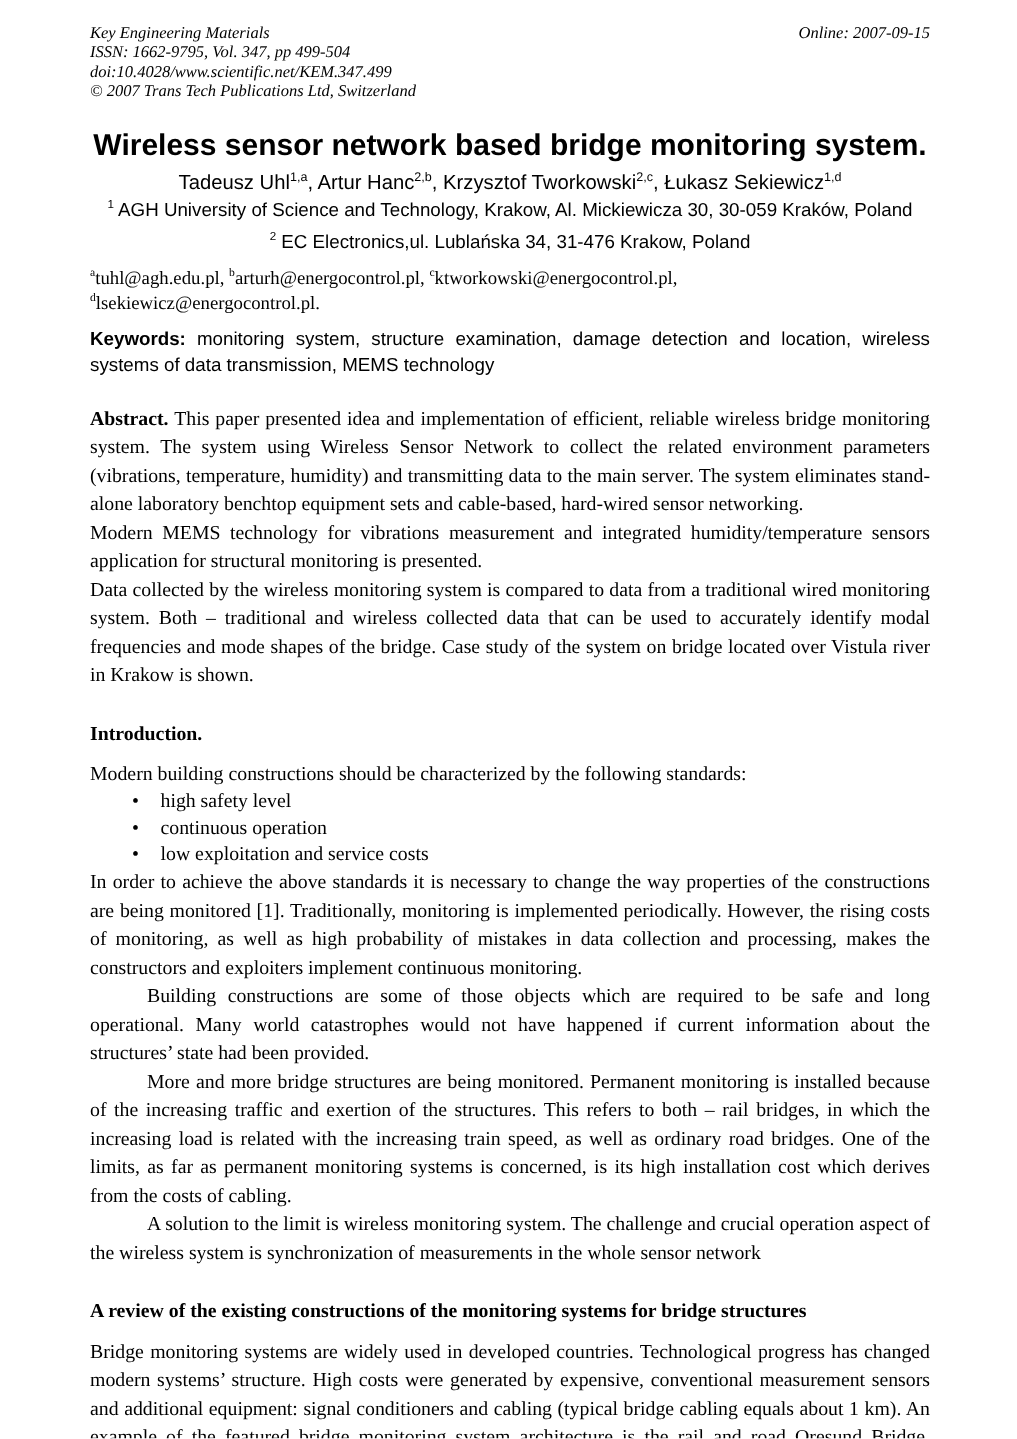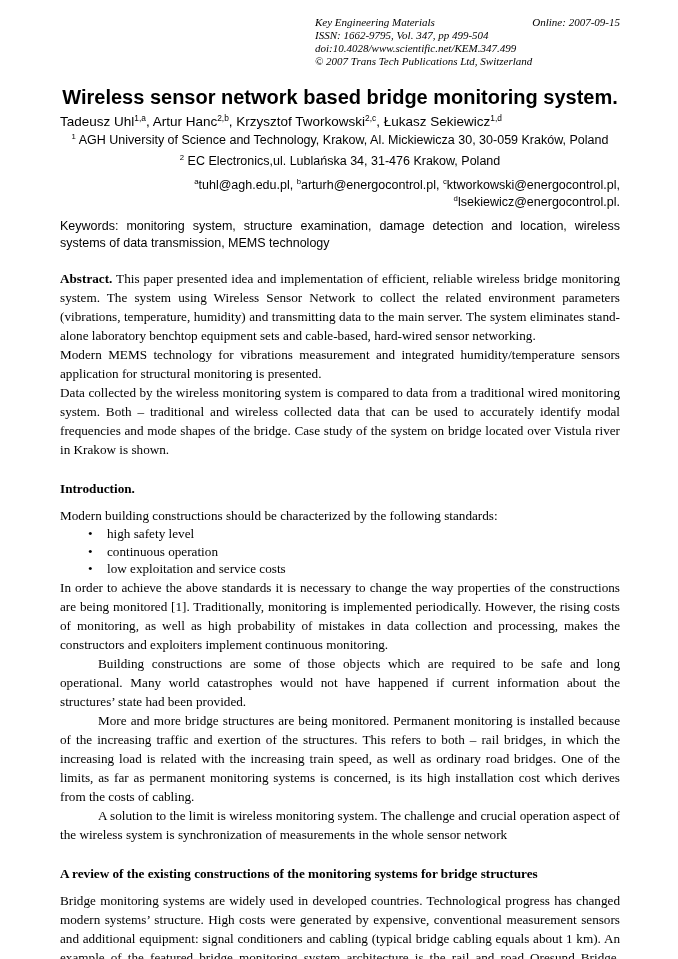--- a/index.html
+++ b/index.html
@@ -4,38 +4,38 @@
 <style>
   html,body{margin:0;padding:0;background:#fff;}
   .page{
     width:678px;height:959px;box-sizing:border-box;
     background:#fff;color:#000;
     padding:16px 58px 0 60px;
     overflow:hidden;
     font-family:"Liberation Serif",serif;
   }
   
-  .hdr{display:flex;justify-content:flex-end;align-items:flex-start;
+  .hdr{display:flex;justify-content:space-between;align-items:flex-start;
        font-style:italic;font-size:11px;line-height:13px;}
   .hdr .left div{white-space:nowrap;}
   
   .title{margin-top:19px;text-align:center;
          font-family:"Liberation Sans",sans-serif;font-weight:bold;font-size:20px;line-height:21px;}
-  .authors{margin-top:4px;text-align:left;
+  .authors{margin-top:4px;text-align:center;
            font-family:"Liberation Sans",sans-serif;font-size:13.5px;line-height:20px;}
   sup{font-size:0.62em;line-height:0;vertical-align:super;}
   .aff{margin-top:0;text-align:center;
        font-family:"Liberation Sans",sans-serif;font-size:12.5px;line-height:17px;}
   .aff2{margin-top:4px;text-align:center;}
-  .emails{margin-top:7px;text-align:right;
-          font-family:Liberation Sans, sans-serif;font-size:12.5px;line-height:17px;}
+  .emails{margin-top:7px;text-align:left;
+          font-family:Liberation Serif, serif;font-size:12.5px;line-height:17px;}
   
   .keywords{margin-top:7px;text-align:justify;
             font-family:"Liberation Sans",sans-serif;font-size:12.5px;line-height:17px;}
-  .keywords b{font-weight:normal;}
+  .keywords b{font-weight:bold;}
   
   .abstract{margin-top:17px;}
   .bodytxt{font-size:13.2px;line-height:19px;text-align:justify;}
   p{margin:0;}
   .sect-head{margin-top:20px;font-weight:bold;font-size:13.2px;line-height:19px;}
   .after-head{margin-top:8px;}
   .indent{text-indent:38px;font-family:Liberation Serif, serif;}
   ul.bullets{margin:0;padding:0;list-style:none;}
   ul.bullets li{padding-left:47px;position:relative;font-size:13.2px;line-height:17.5px;}
   ul.bullets li::before{content:"\2022";position:absolute;left:28px;}

